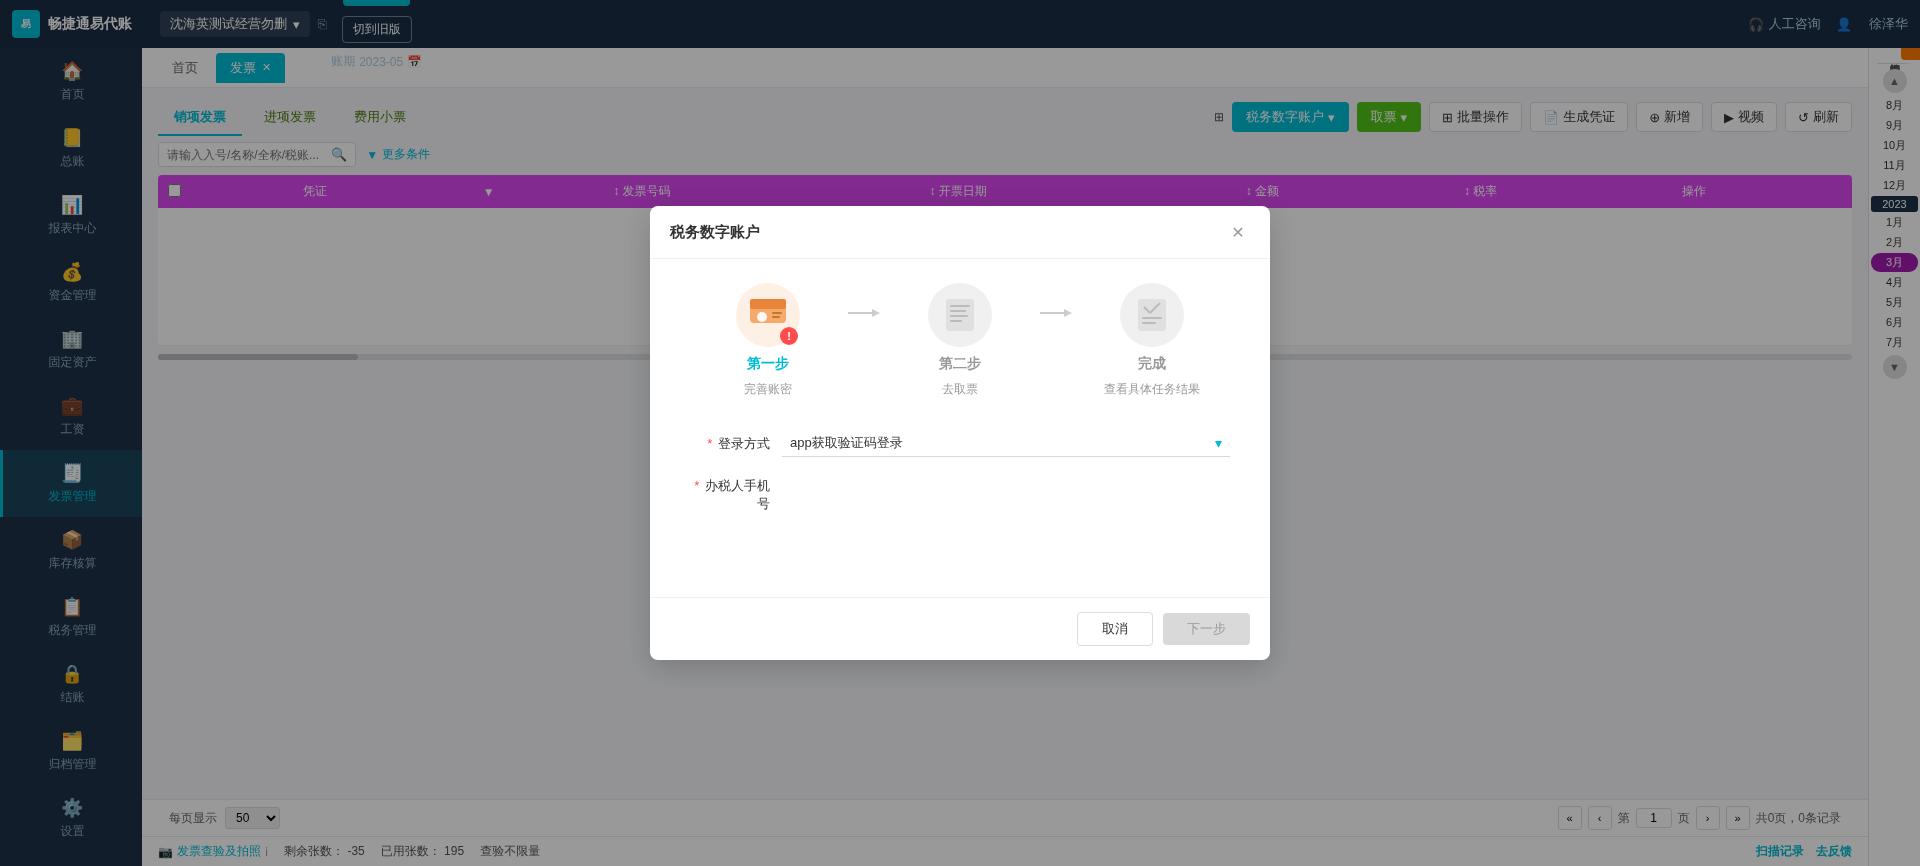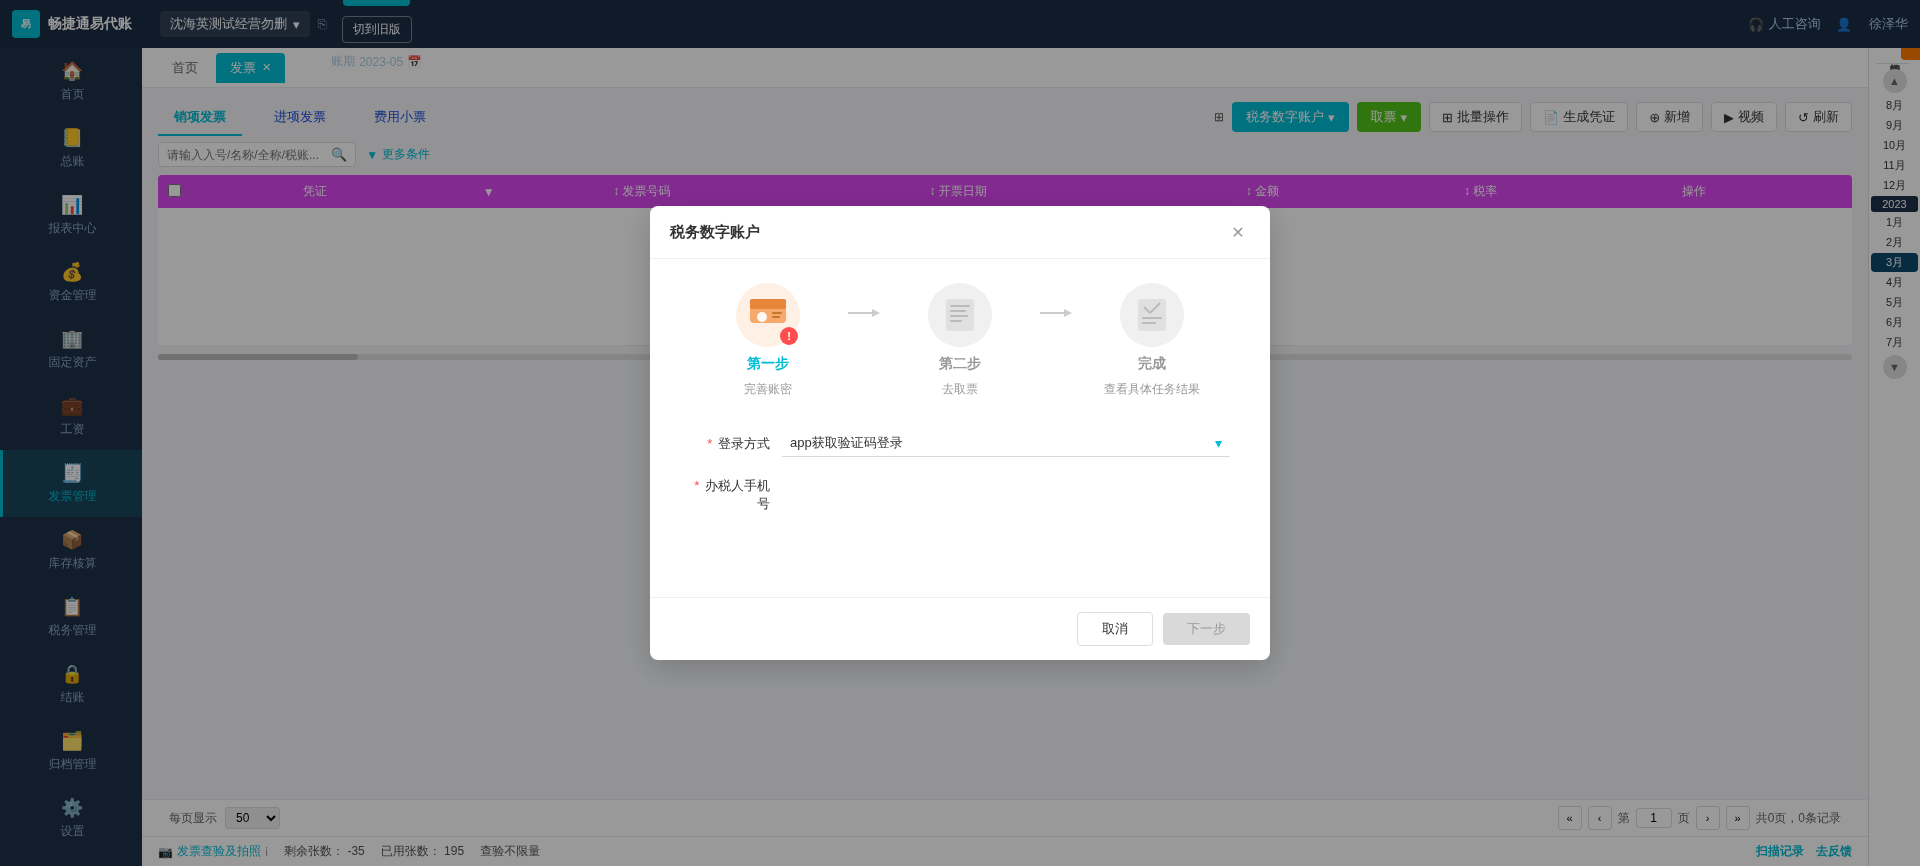--- a/index.html
+++ b/index.html
@@ -141,29 +141,29 @@
 
     
     .page-content {
       flex: 1;
       padding: 12px 16px;
       overflow: auto;
     }
 
     
     .sub-tabs {
-      display: flex; align-items: flex-end; gap: 16px;
+      display: flex; align-items: flex-end; gap: 6px;
       border-bottom: 2px solid #e8eaf0;
       margin-bottom: 10px;
     }
     .sub-tab {
       padding: 8px 16px;
       cursor: pointer;
       font-size: 13px;
-      color: #1d4ed8;
+      color: #4d7c0f;
       border-bottom: 2px solid transparent;
       margin-bottom: -2px;
     }
     .sub-tab.active { color: #00bcd4; border-bottom-color: #00bcd4; font-weight: bold; }
     .btn-teal { background: #00bcd4; color: #fff; border: none; border-radius: 4px; padding: 6px 14px; cursor: pointer; font-size: 13px; display: flex; align-items: center; gap: 4px; }
     .btn-outline { background: #fff; color: #333; border: 1px solid #ddd; border-radius: 4px; padding: 5px 12px; cursor: pointer; font-size: 13px; display: flex; align-items: center; gap: 4px; }
     .search-input-wrap { display: flex; align-items: center; background: #fff; border: 1px solid #ddd; border-radius: 4px; padding: 4px 8px; gap: 4px; }
     .search-input-wrap input { border: none; outline: none; font-size: 12px; width: 160px; color: #999; }
 
     
@@ -571,21 +571,21 @@
     <div style="width:36px; height:1px; background:#e0e0e0; margin:2px 0;"></div>
     <button class="right-panel-btn" style="background:#e0e0e0; color:#666; border-radius:50%; width:24px; height:24px; border:none; cursor:pointer; font-size:11px;">▲</button>
     <div class="right-panel-month">8月</div>
     <div class="right-panel-month">9月</div>
     <div class="right-panel-month">10月</div>
     <div class="right-panel-month">11月</div>
     <div class="right-panel-month">12月</div>
     <div class="right-panel-month current-year" style="background:#1e3148; color:#fff; border-radius:3px; font-size:11px; padding:2px 3px;">2023</div>
     <div class="right-panel-month">1月</div>
     <div class="right-panel-month">2月</div>
-    <div class="right-panel-month active" style="background:#0c4a6e; color:#fff; border-radius:4px;">3月</div>
+    <div class="right-panel-month active" style="background:#a21caf; color:#fff; border-radius:9px;">3月</div>
     <div class="right-panel-month">4月</div>
     <div class="right-panel-month">5月</div>
     <div class="right-panel-month">6月</div>
     <div class="right-panel-month">7月</div>
     <button class="right-panel-btn" style="background:#e0e0e0; color:#666; border-radius:50%; width:24px; height:24px; border:none; cursor:pointer; font-size:11px;">▼</button>
 
     <div style="position:absolute; right:-1px; top:0; writing-mode:vertical-lr; text-orientation:mixed; background:#ff7a00; color:#fff; font-size:10px; padding:6px 3px; border-radius:0 0 0 4px; cursor:pointer;">开票日期</div>
   </div>
 
 </div>

